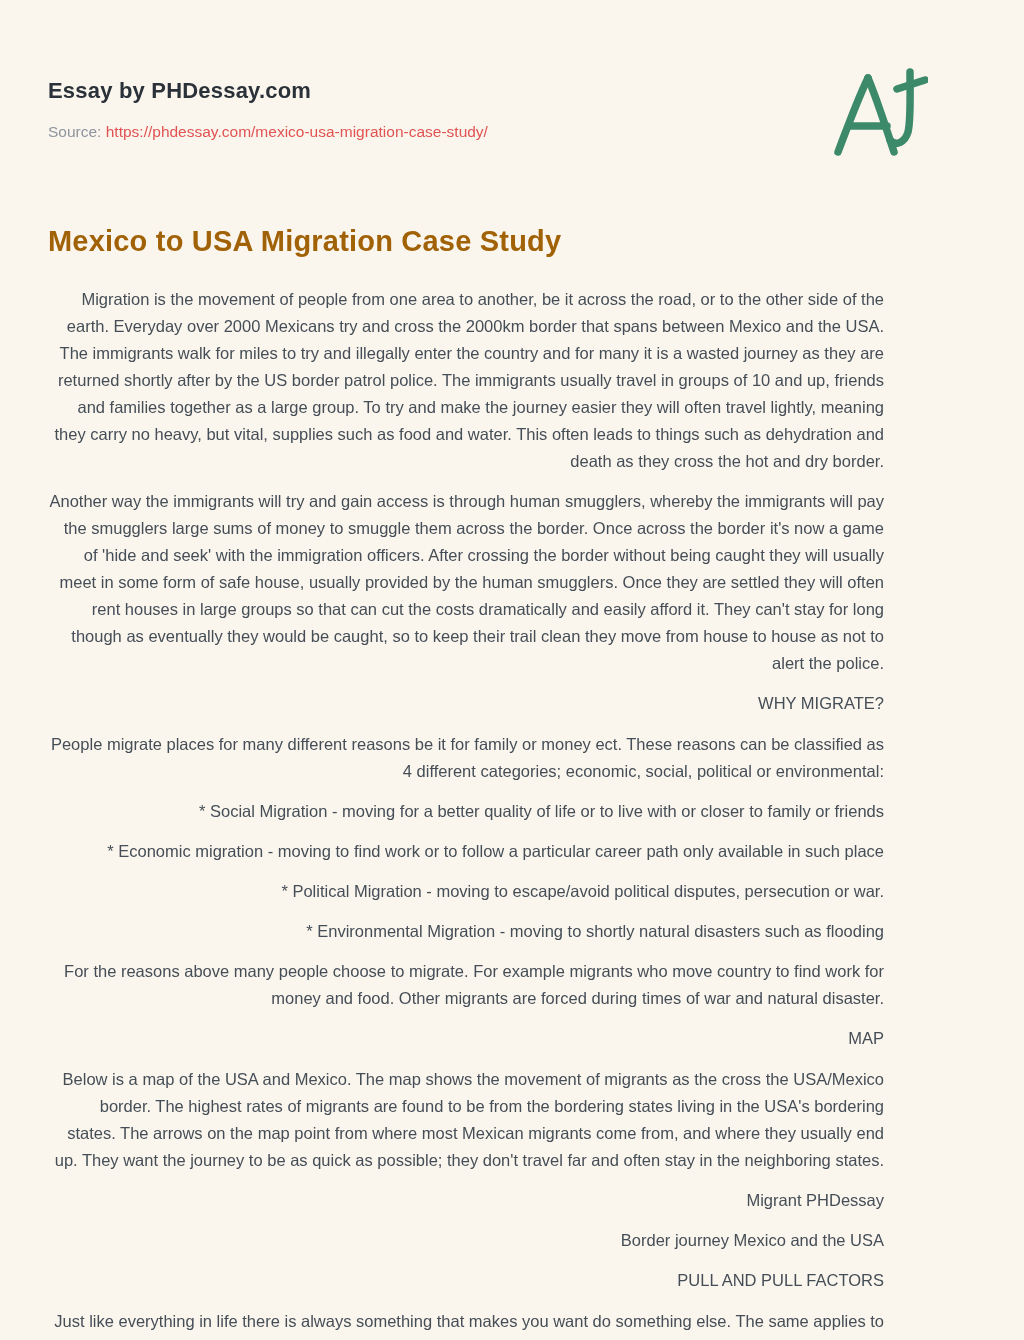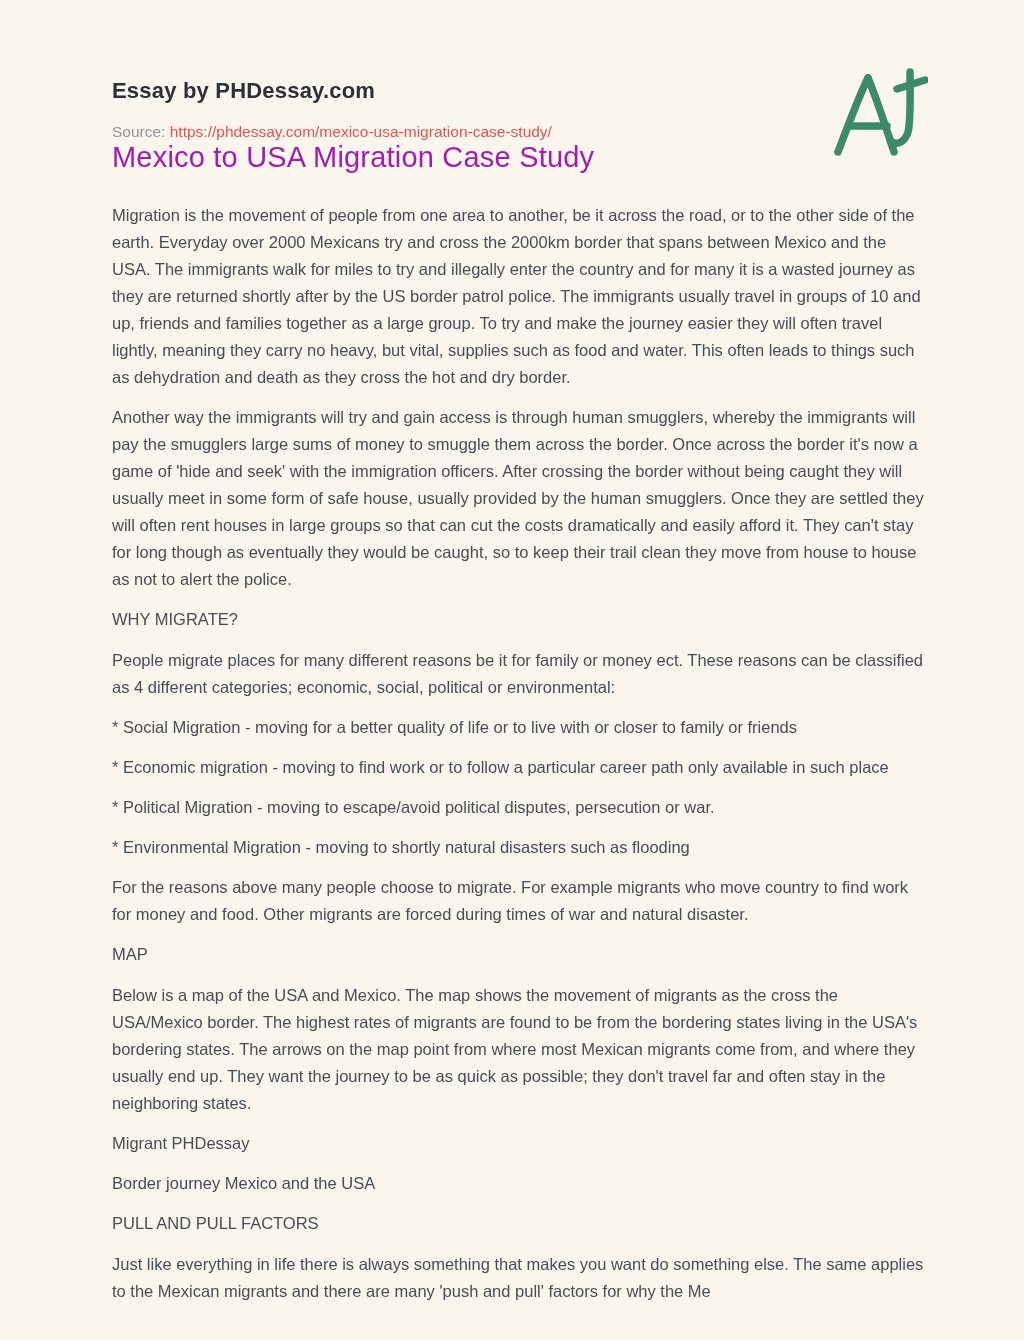--- a/index.html
+++ b/index.html
@@ -7,57 +7,59 @@
   body {
     height: 1340px;
     overflow: hidden;
     background: #fbf6ed;
     font-family: "Liberation Sans", sans-serif;
   }
   .page {
     position: relative;
     width: 1024px;
     height: 1340px;
-    padding: 78px 96px 0 112px;
+    padding: 78px 96px 0 48px;
   }
   .byline {
     font-size: 22px;
     font-weight: 700;
     color: #2a3138;
     margin-bottom: 19px;
     letter-spacing: 0.2px;
   }
   .source-line {
     font-size: 15.5px;
     color: #8d949d;
+    margin-bottom: 84px;
   }
   .source-line a {
     color: #e05353;
     text-decoration: none;
   }
   .logo {
     position: absolute;
     top: 68px;
     right: 96px;
     width: 100px;
     height: 100px;
   }
   .article-title {
     font-size: 29px;
-    font-weight: 400;
-    color: #a21caf;
+    font-weight: 700;
+    color: #a16207;
     margin-bottom: 28px;
     letter-spacing: 0.2px;
   }
   .body-text p {
     font-size: 16.5px;
     line-height: 27px;
     color: #454e57;
     margin-bottom: 13px;
     max-width: 836px;
+    text-align: right;
   }
   .body-text p.section-heading {
     margin-top: 9px;
     margin-bottom: 14px;
   }
 </style>
 </head>
 <body>
 
 <div class="page">

